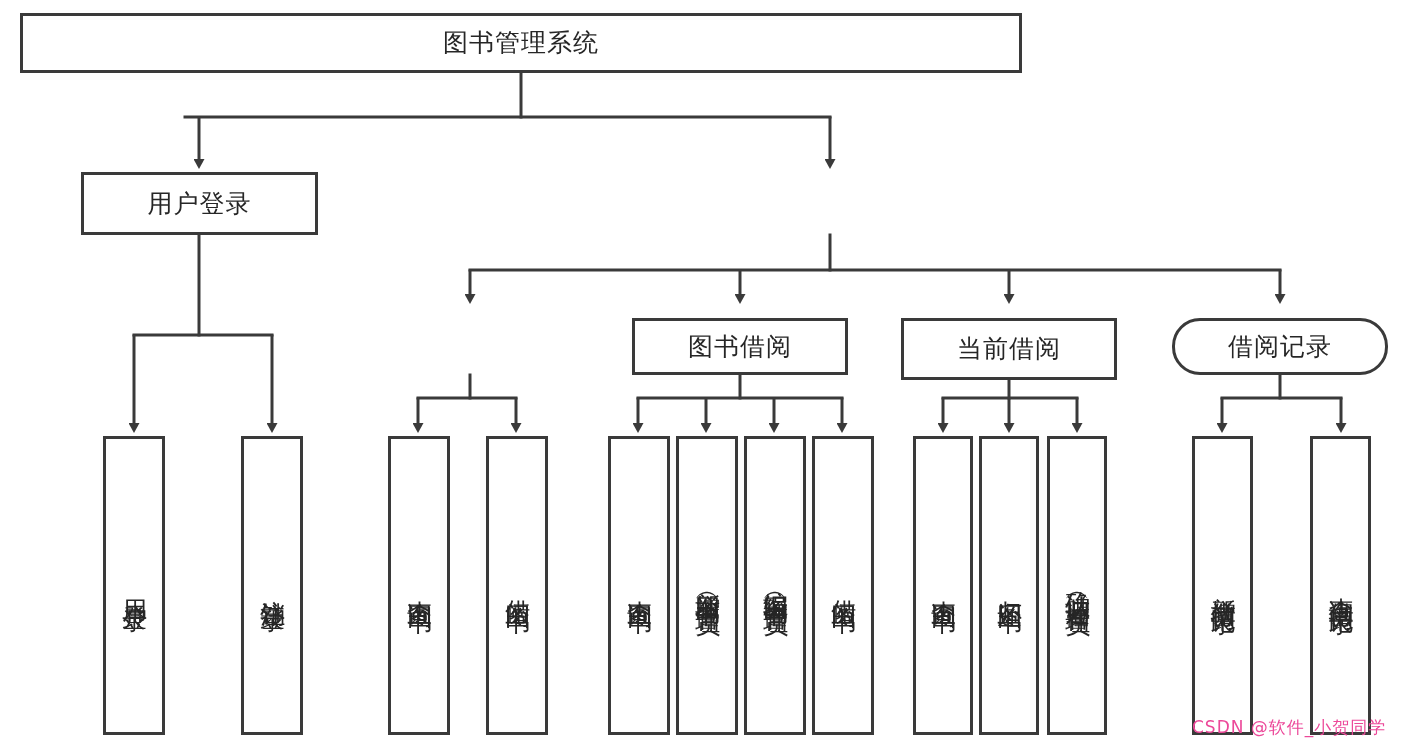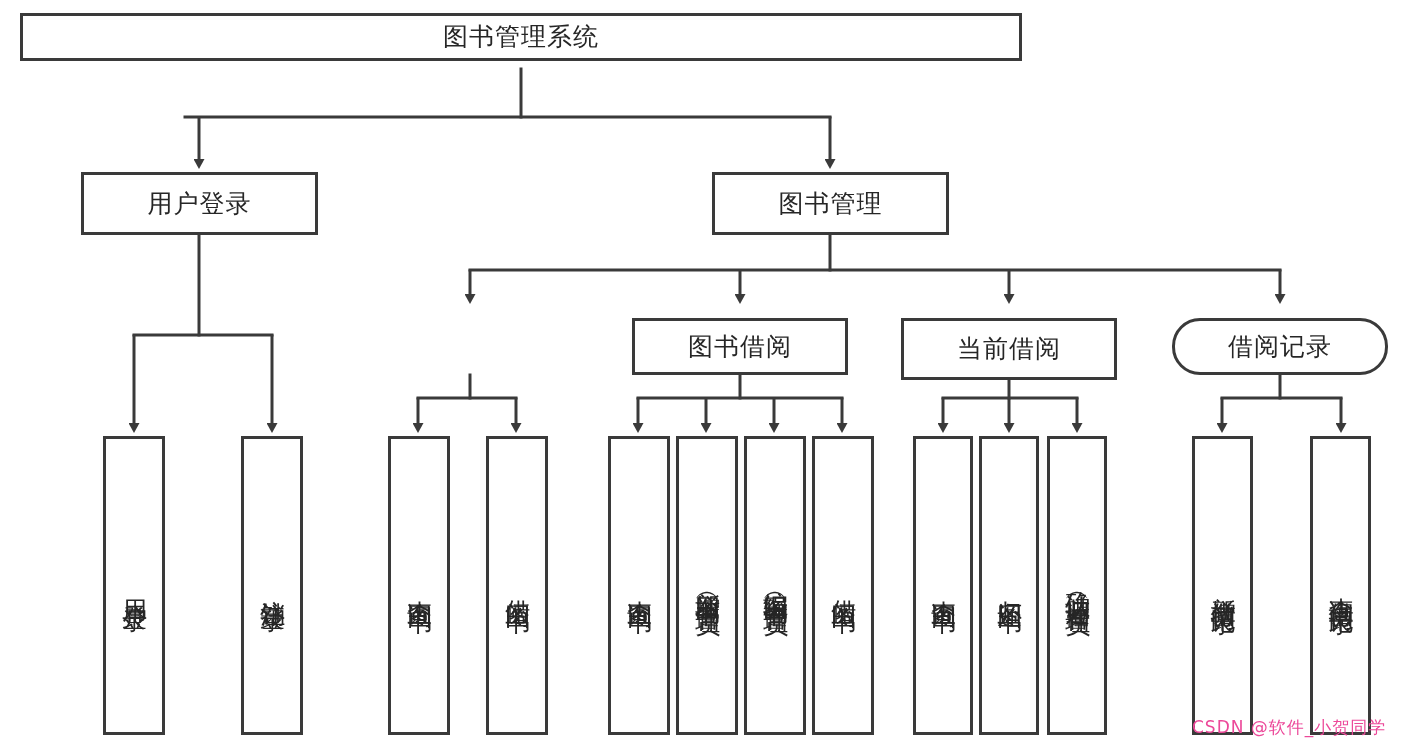--- a/index.html
+++ b/index.html
@@ -112,29 +112,26 @@
       <path d="M1077,399 L1077,424" marker-end="url(#arrow)"></path>
 
       <path d="M1280,375 L1280,398"></path>
       <path d="M1222,398 L1341,398"></path>
       <path d="M1222,399 L1222,424" marker-end="url(#arrow)"></path>
       <path d="M1341,399 L1341,424" marker-end="url(#arrow)"></path>
 
     </g>
   </svg>
 
-  <div class="node h root" style="left:20px; top:13px; width:1002px; height:48px;">
+  <div class="node h root" style="left:20px; top:13px; width:1002px; height:60px;">
     <span>图书管理系统</span>
   </div>
 
   <div class="node h" style="left:81px; top:172px; width:237px; height:63px;">
     <span>用户登录</span>
-  </div>
-  <div class="node h" style="left:712px; top:172px; width:237px; height:63px;">
-    <span>图书管理</span>
   </div>
 
   <div class="node h" style="left:632px; top:318px; width:216px; height:57px;">
     <span>图书借阅</span>
   </div>
   <div class="node h" style="left:901px; top:318px; width:216px; height:62px;">
     <span>当前借阅</span>
   </div>
   <div class="node h" style="left:1172px; top:318px; width:216px; height:57px;border-radius:28px;">
     <span>借阅记录</span>

